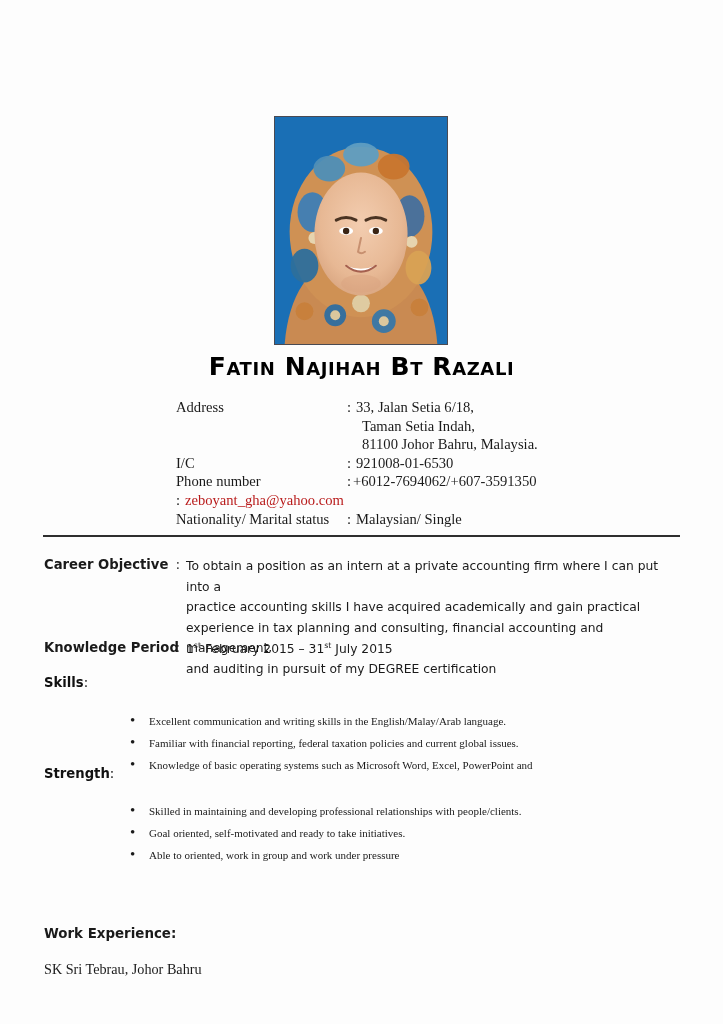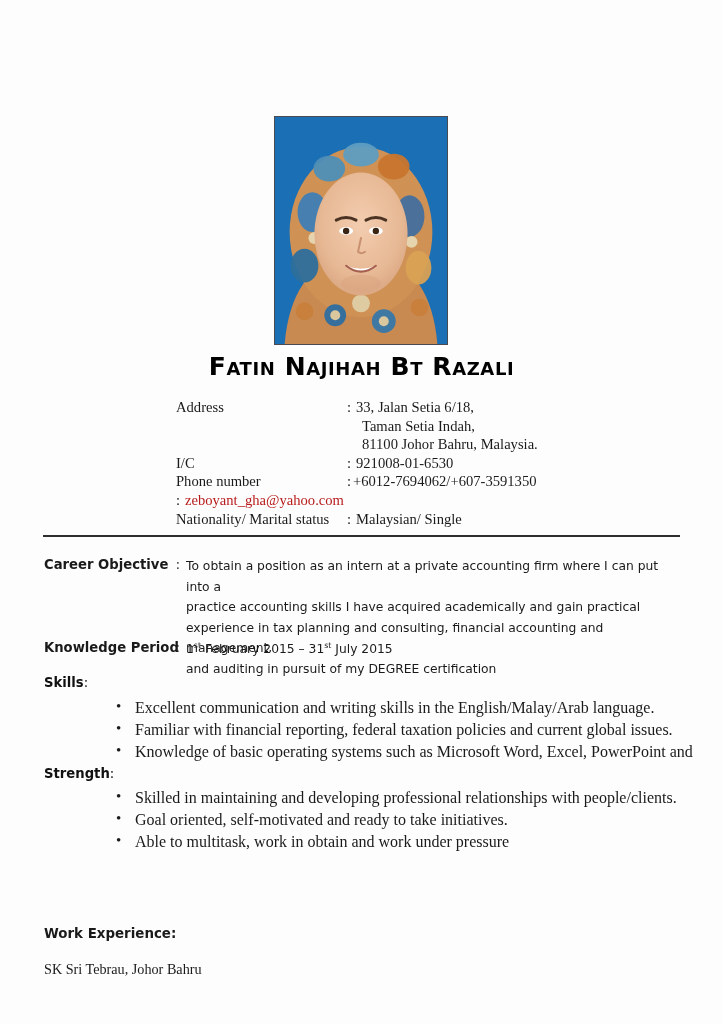--- a/index.html
+++ b/index.html
@@ -136,24 +136,24 @@
     color: #111;
   }
   .block-heading .plain { font-weight: normal; }
   #skills-heading { top: 675px; }
   #strength-heading { top: 766px; }
 
   .bullets {
     position: absolute;
     left: 110px;
     width: 580px;
-    margin: 3px;
+    margin: 17px;
     padding: 0;
     list-style: none;
-    font-size: 16px;
+    font-size: 11px;
     line-height: 21.2px;
   }
   .bullets li {
     position: relative;
     padding-left: 22px;
     margin: 0 0 1px 0;
   }
   .bullets li::before {
     content: "\2022";
     position: absolute;
@@ -329,20 +329,20 @@
   <div class="block-heading" id="strength-heading"><span>Strength</span><span class="plain">:</span></div>
 
   <ul class="bullets" id="strength-list">
     <li>
       <span>Skilled in maintaining and developing professional relationships with people/clients.</span>
     </li>
     <li>
       <span>Goal oriented, self-motivated and ready to take initiatives.</span>
     </li>
     <li>
-      <span>Able to multitask, work in obtain and work under pressure</span>
+      <span>Able to oriented, work in group and work under pressure</span>
     </li>
   </ul>
 
   <div id="work-heading">Work Experience:</div>
   <div id="work-entry">SK Sri Tebrau, Johor Bahru</div>
 
 </div>
 
 </body></html>

